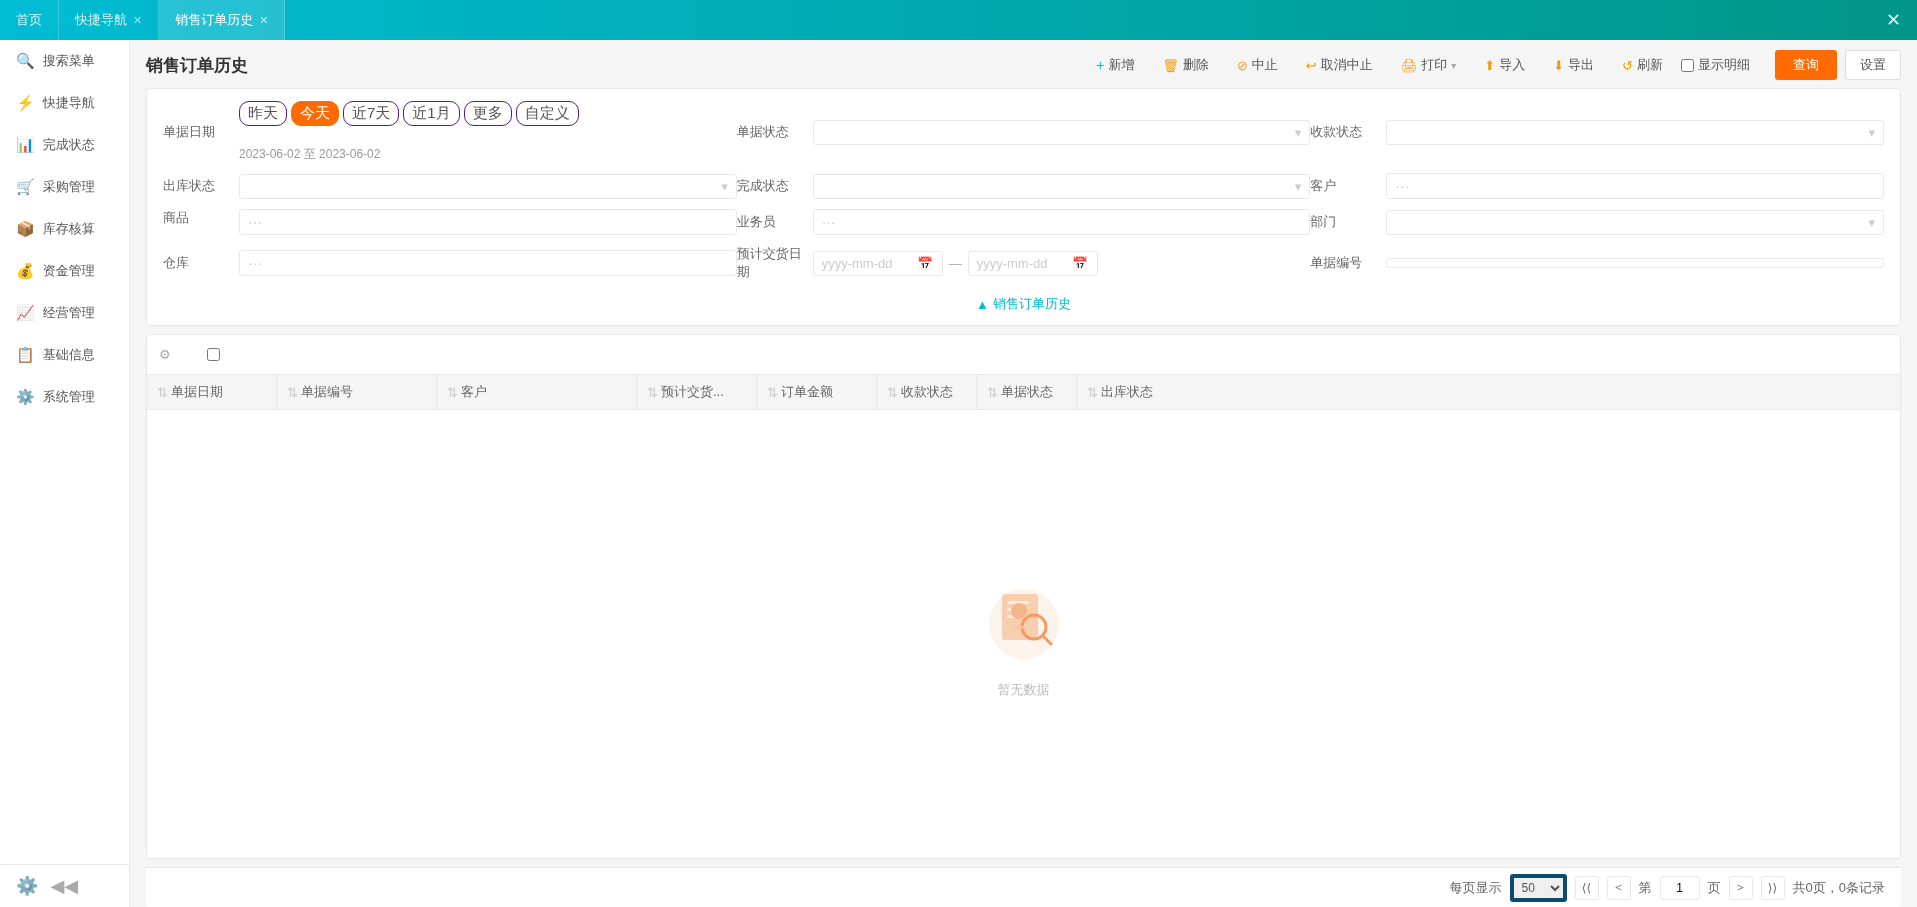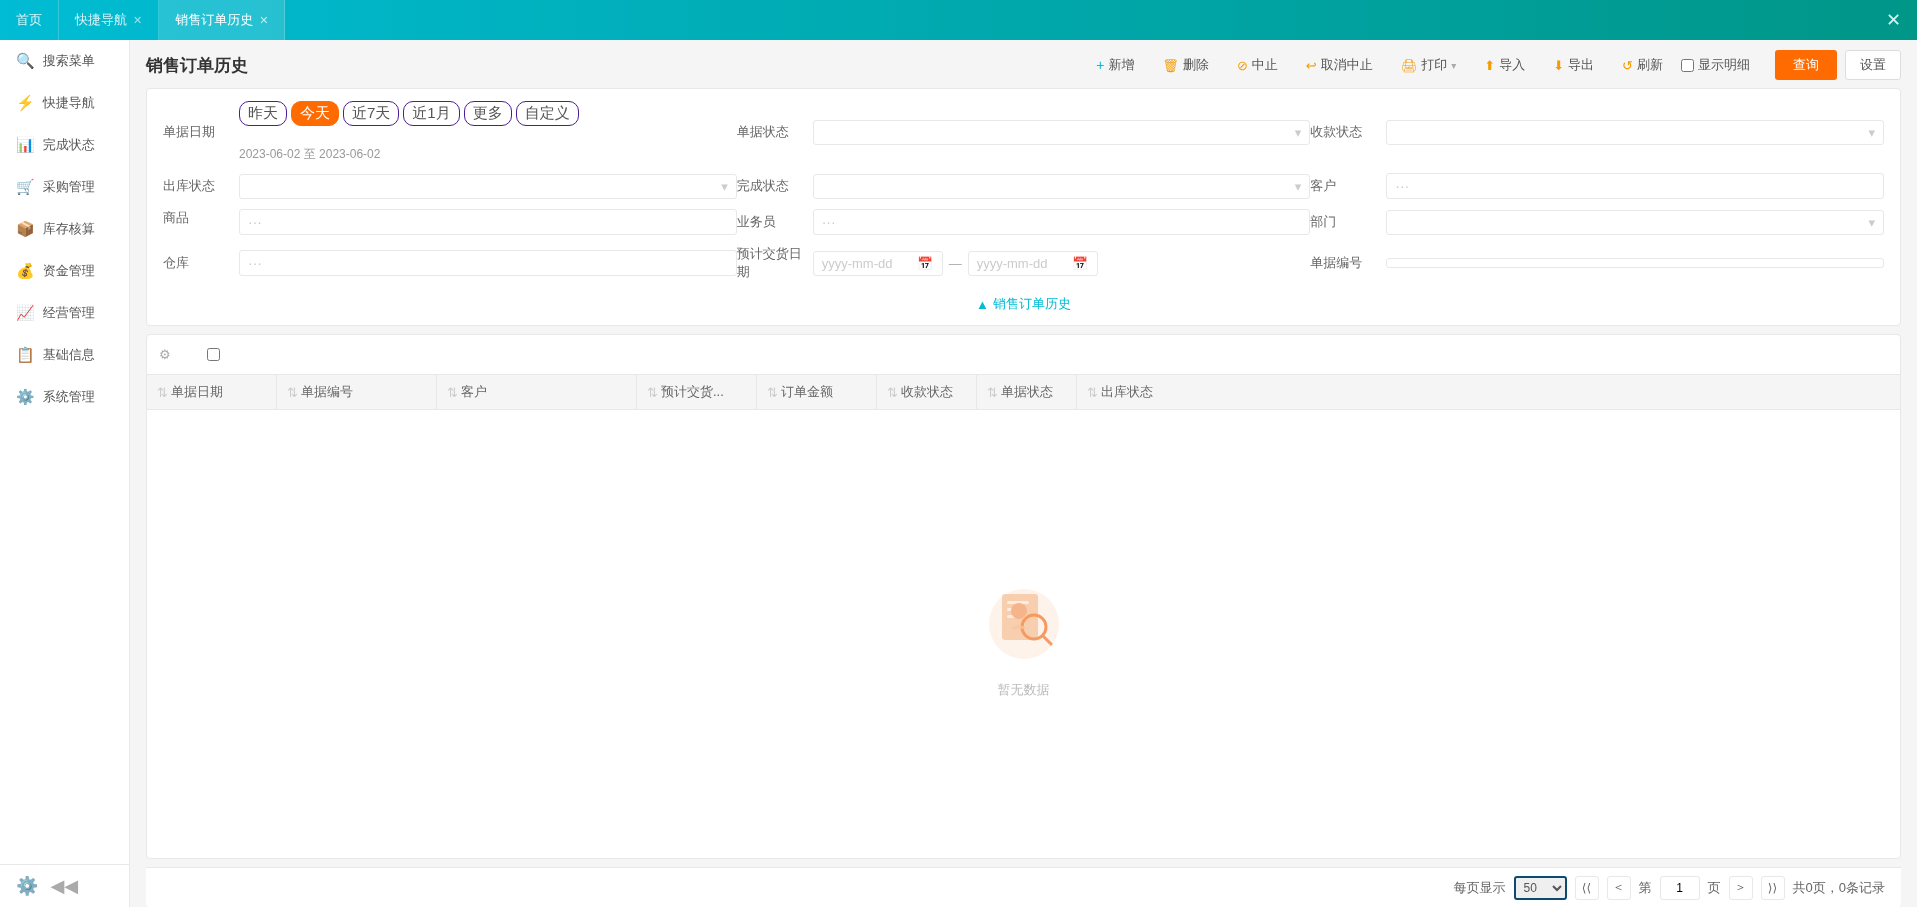--- a/index.html
+++ b/index.html
@@ -329,21 +329,21 @@
     }
     .page-input {
       width: 40px;
       height: 24px;
       border: 1px solid #e8e8e8;
       border-radius: 3px;
       text-align: center;
       font-size: 12px;
     }
     .page-size-select {
-      border: 2px solid #0c4a6e;
+      border: 4px solid #0c4a6e;
       border-radius: 3px;
       padding: 2px 4px;
       font-size: 12px;
       color: #555;
       cursor: pointer;
     }
 
     
     .empty-illustration {
       width: 100px;

